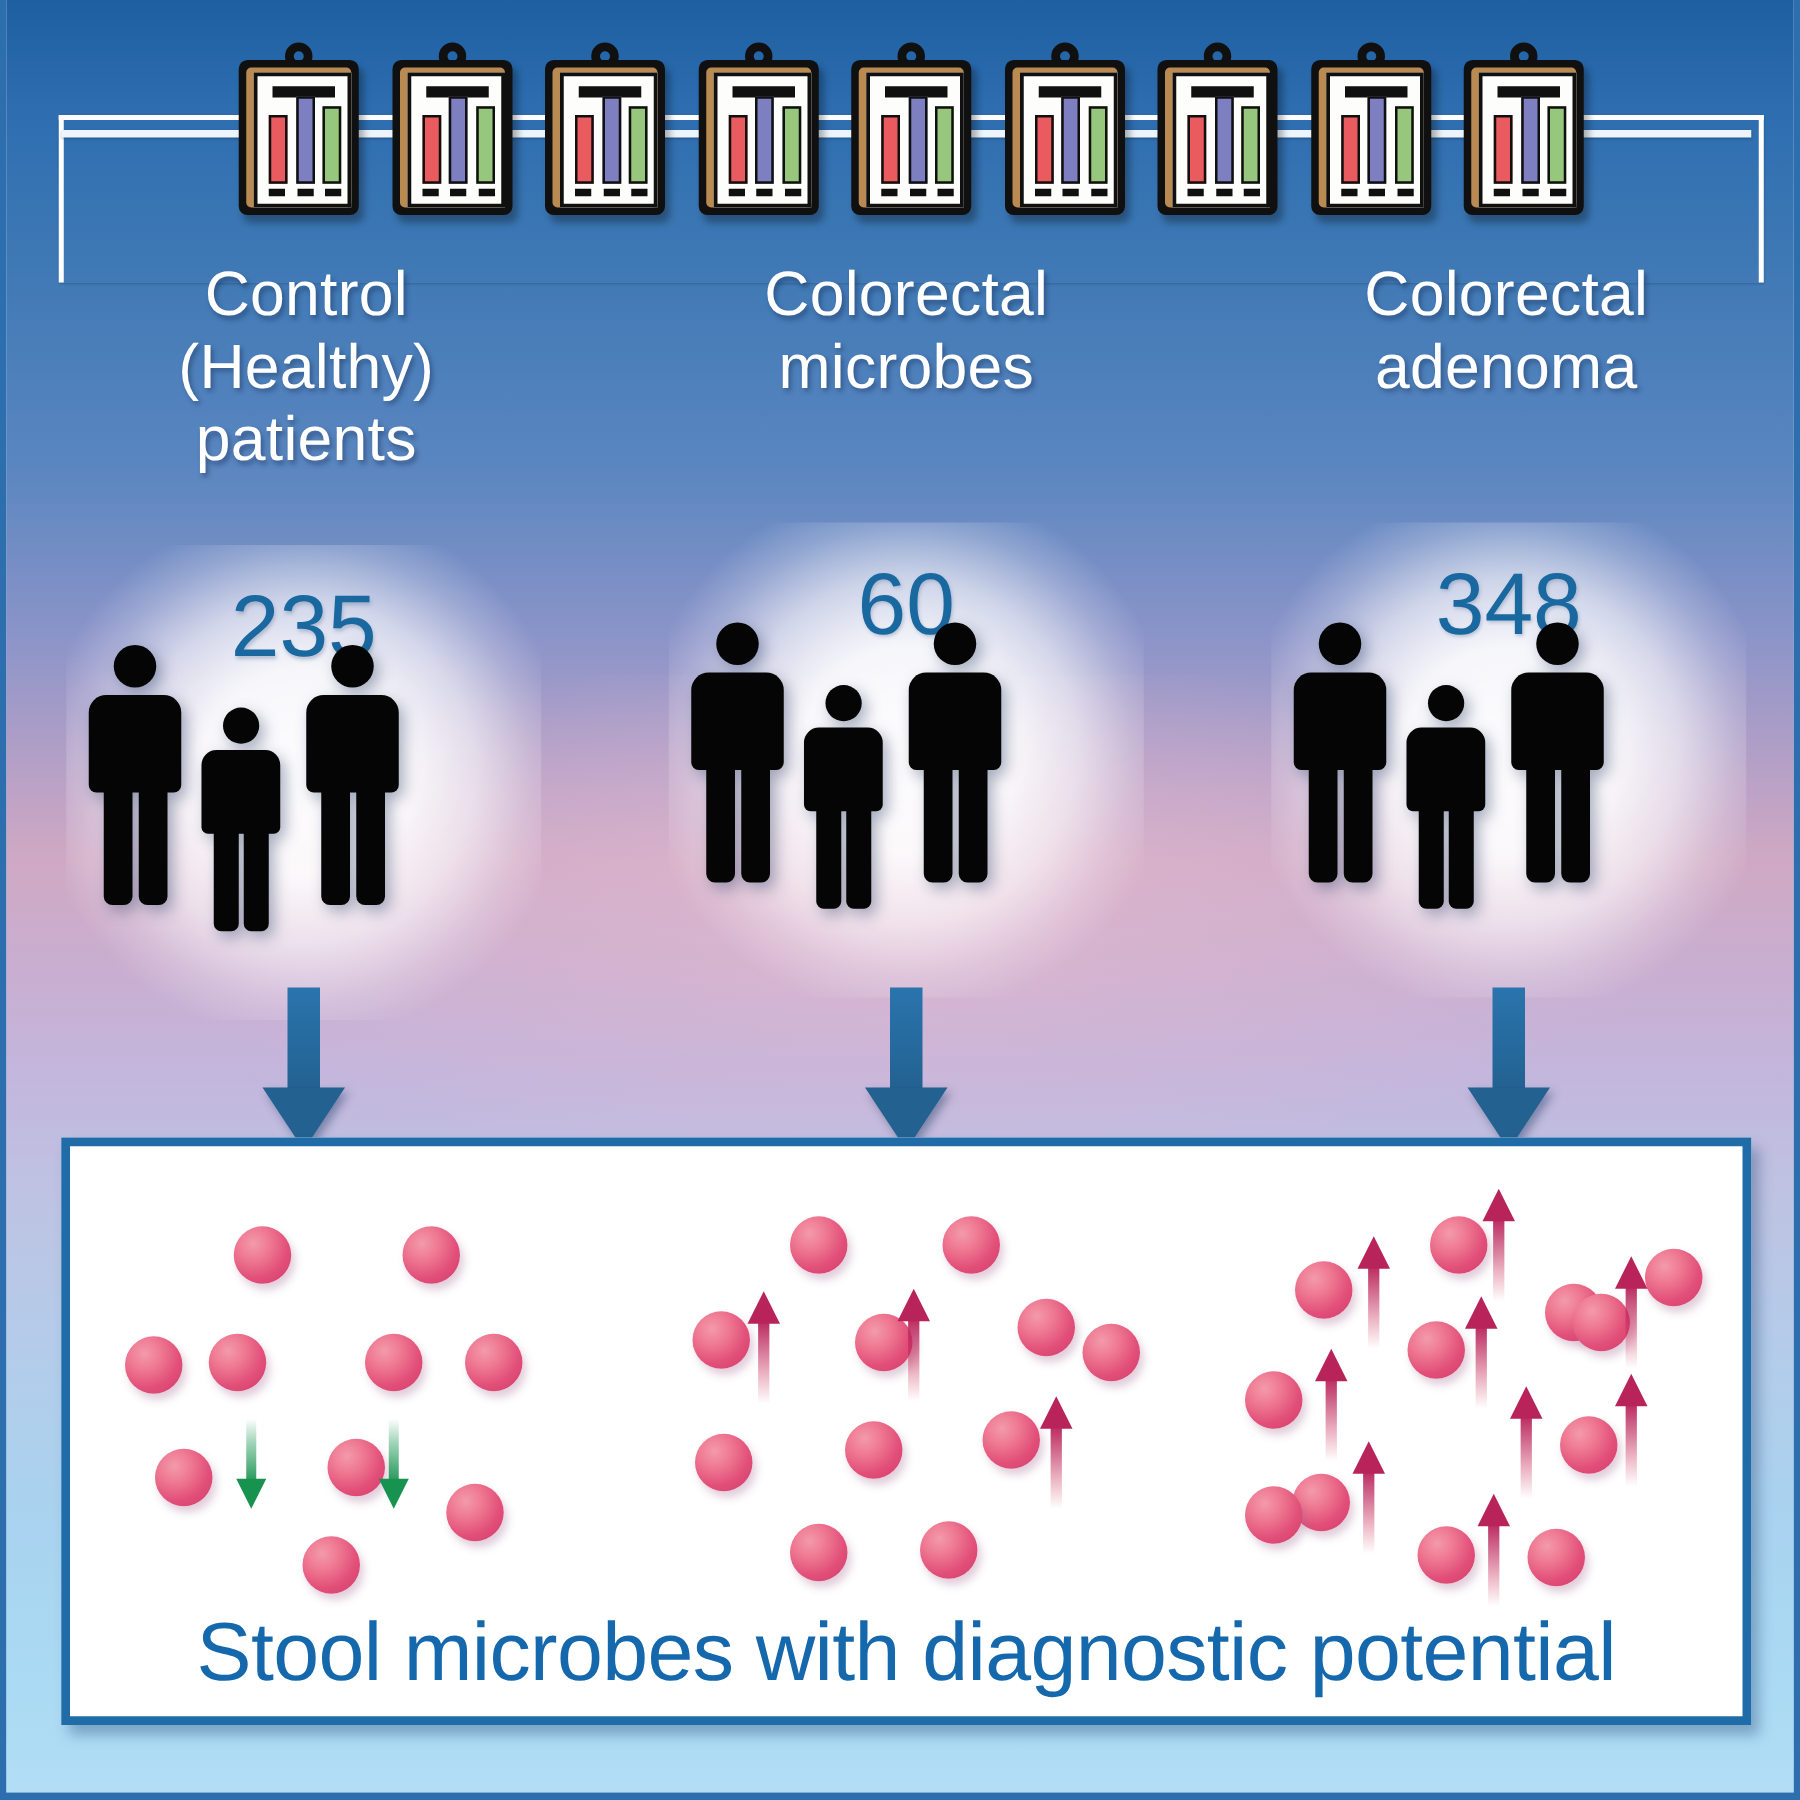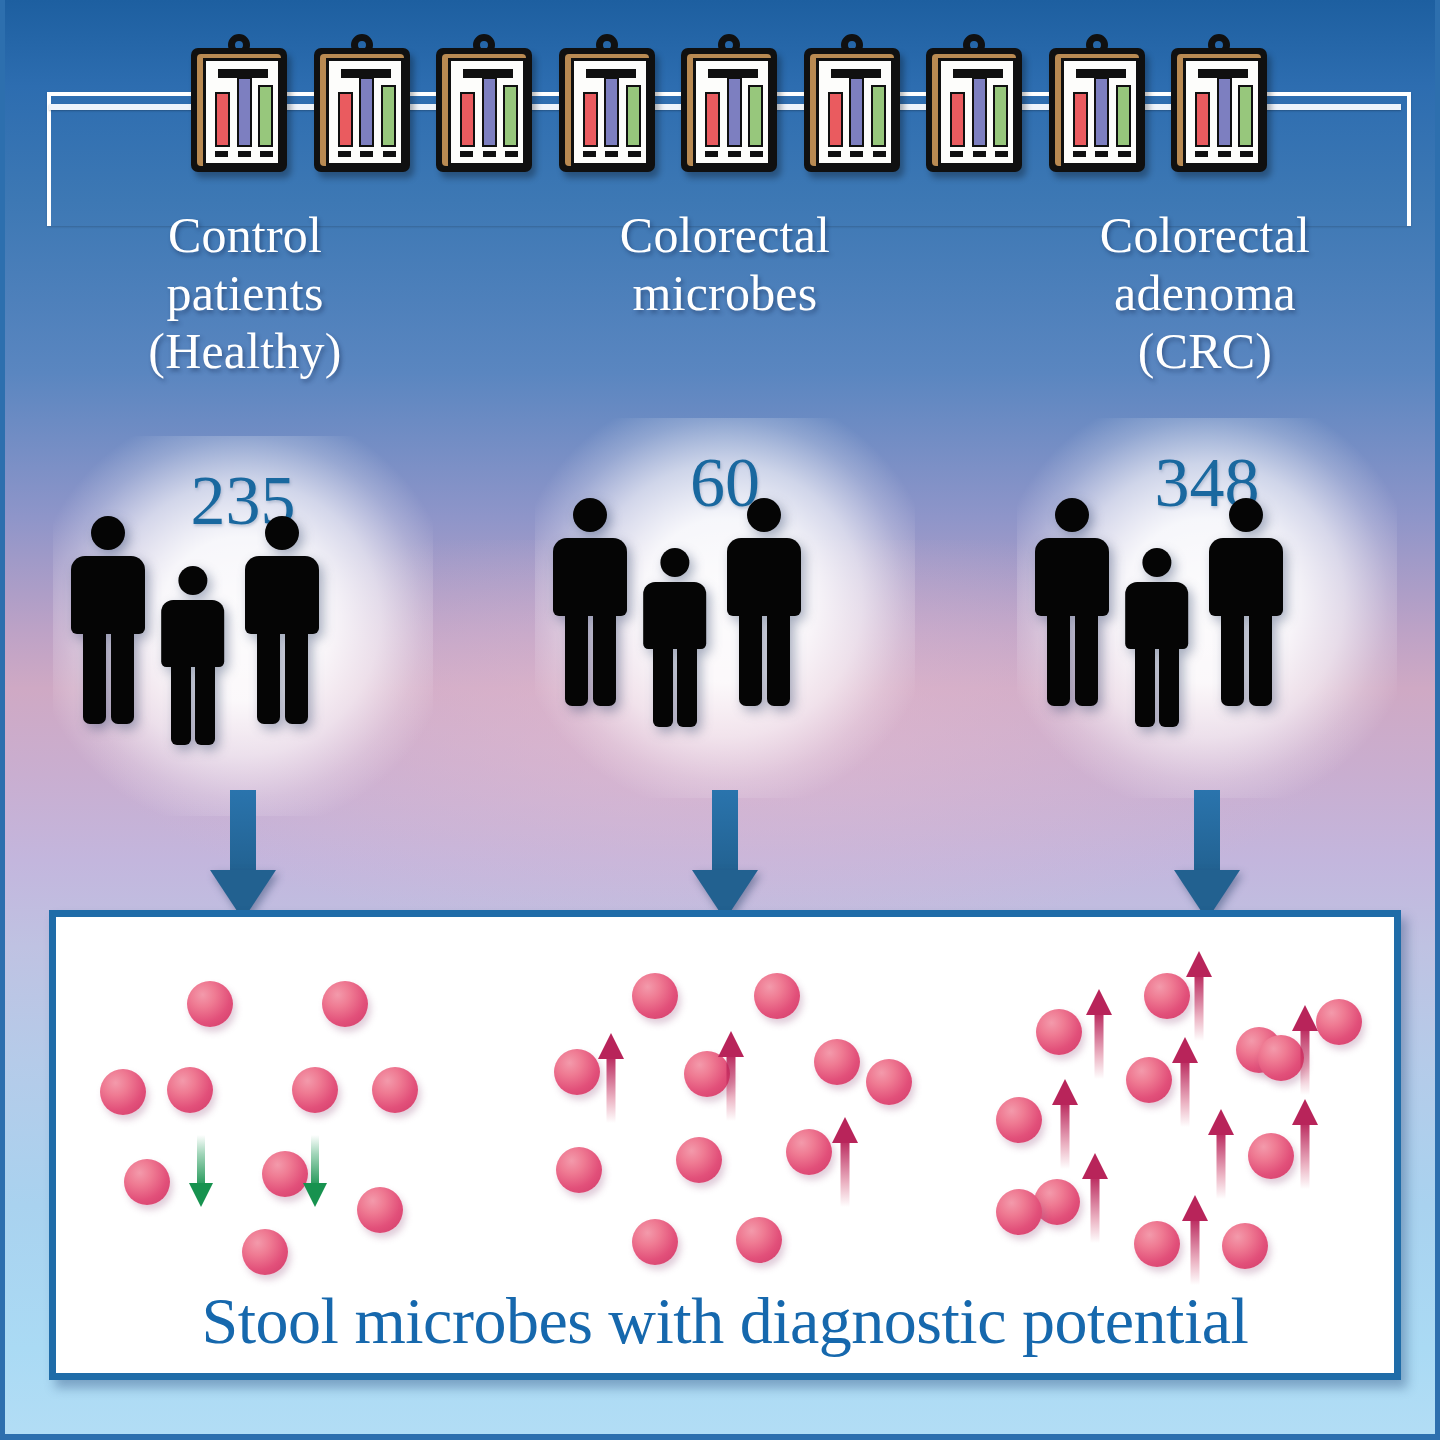--- a/index.html
+++ b/index.html
@@ -23,21 +23,20 @@
         #c3b6dd 60%,
         #bfc2e2 66%,
         #b5cbe9 74%,
         #a9d2ef 84%,
         #aadaf4 94%,
         #b2ddf5 100%);
     box-sizing:border-box;
     border-left:5px solid #2d6fae;
     border-right:5px solid #2d6fae;
     border-bottom:6px solid #2d6fae;
-    font-family:Liberation Serif, serif;
   }
   
   #bloom{
     position:absolute;left:0;right:0;top:540px;height:420px;
     background:radial-gradient(ellipse 62% 70% at 50% 45%,
       rgba(233,190,208,.55) 0%, rgba(221,185,210,.32) 42%, rgba(200,190,220,0) 72%);
     pointer-events:none;
   }
 
   
@@ -310,31 +309,30 @@
             <i class="tick"></i>
             <i class="tick"></i>
             <i class="tick"></i>
           </div>
         </div>
       </div>
     </div>
 
   <div class="col-head" id="head-0">
       <div>Control</div>
+      <div>(Healthy)</div>
       <div>patients</div>
-      <div>(Healthy)</div>
     </div>
   <div class="col-head" id="head-1">
       <div>Colorectal</div>
       <div>microbes</div>
     </div>
   <div class="col-head" id="head-2">
       <div>Colorectal</div>
       <div>adenoma</div>
-      <div>(CRC)</div>
     </div>
 
   <div class="group" id="grp-0">
     <div class="glow"></div>
     <div class="count">235</div>
     <div class="people">
         <div class="person" style="left: 18px; top: 10px; width: 74px; height: 212px;">
           <div class="head" style="width:34px;height:34px;top:0"></div>
           <div class="body" style="width:74px;height:78px;top:40px;border-radius:14px 14px 6px 6px"></div>
           <div style="position:absolute;background:#fff0;left:17px;top:64px;width:3px;height:52px;box-shadow:none"></div>

